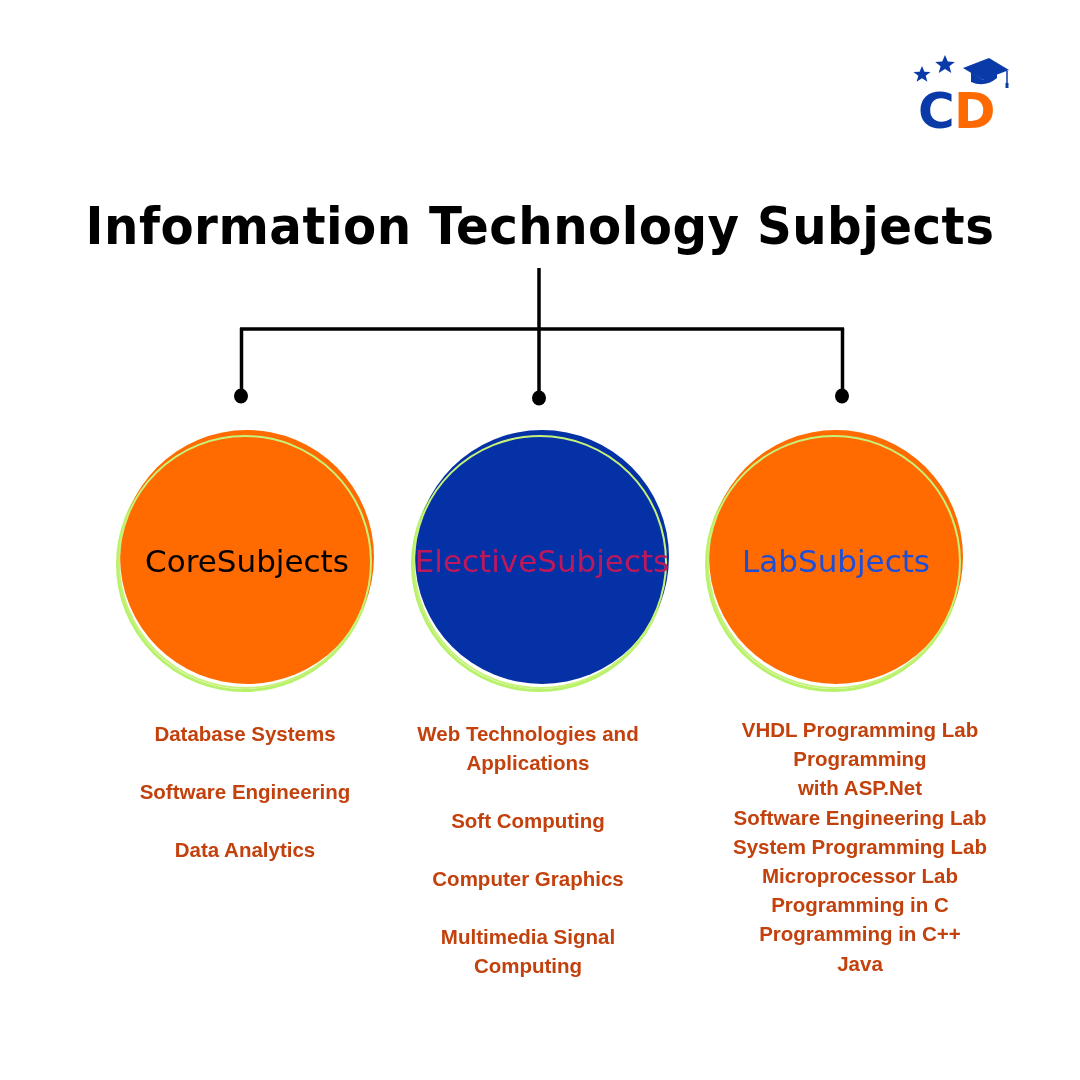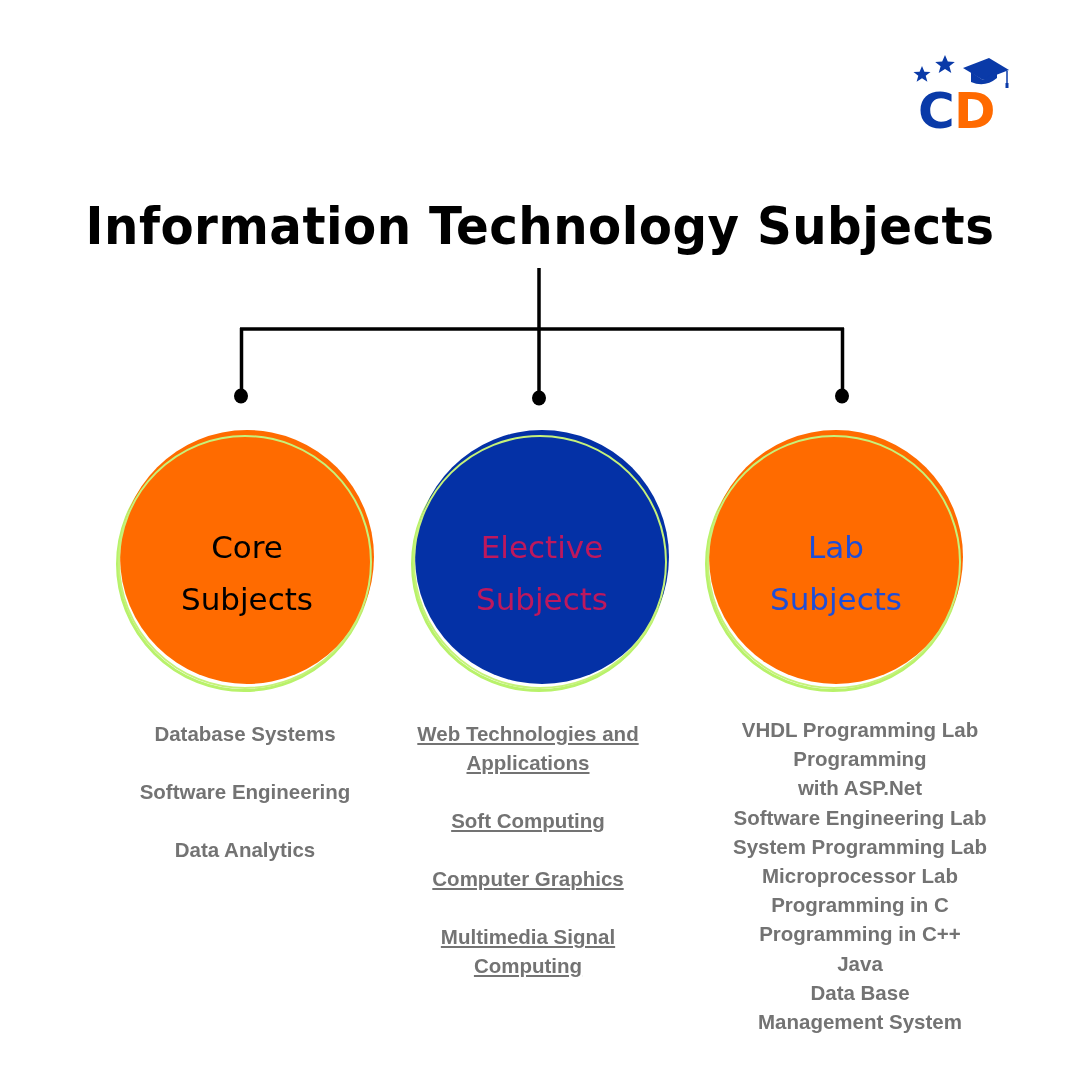--- a/index.html
+++ b/index.html
@@ -74,40 +74,40 @@
       top: 5px;
       width: 254px;
       height: 254px;
       border-radius: 50%;
       border: 2.5px solid #c6f27a;
       box-sizing: border-box;
     }
     .circle-label {
       position: absolute;
       left: 0;
-      top: 12px;
+      top: 0;
       width: 262px;
       height: 262px;
       display: flex;
       align-items: center;
       justify-content: center;
       text-align: center;
       font-family: "DejaVu Sans", sans-serif;
       font-size: 31px;
       line-height: 52px;
       font-weight: normal;
-      flex-direction: column;
+      flex-direction: row;
     }
     .circle-label span { display: block; }
     .list {
       position: absolute;
       text-align: center;
       font-family: "Liberation Sans", sans-serif;
       font-weight: bold;
-      color: #737373;
+      color: #c2410c;
       font-size: 20.5px;
     }
     .list .item {
       display: block;
     }
     .list.spaced .item { margin-bottom: 29px; line-height: 29px; }
     .list.tight .item { line-height: 29.2px; }
   </style>
 </head>
 <body>
@@ -172,32 +172,31 @@
       <span>Subjects</span>
     </div>
   </div>
 
   <div class="list spaced" style="left:120px; top:719px; width:250px;">
     <span class="item">Database Systems</span>
     <span class="item">Software Engineering</span>
     <span class="item">Data Analytics</span>
   </div>
 
-  <div class="list" style="left:398px; top:719px; width:260px; line-height:29px;text-decoration:underline;">
+  <div class="list" style="left:398px; top:719px; width:260px; line-height:29px;">
     <span class="item" style="margin-bottom:29px;">Web Technologies and Applications</span>
     <span class="item" style="margin-bottom:29px;">Soft Computing</span>
     <span class="item" style="margin-bottom:29px;">Computer Graphics</span>
     <span class="item" style="padding:0 30px;">Multimedia Signal Computing</span>
   </div>
 
   <div class="list tight" style="left:715px; top:715px; width:290px;">
     <span class="item">VHDL Programming Lab</span>
     <span class="item" style="padding:0 60px;">Programming with ASP.Net</span>
     <span class="item">Software Engineering Lab</span>
     <span class="item">System Programming Lab</span>
     <span class="item">Microprocessor Lab</span>
     <span class="item">Programming in C</span>
     <span class="item">Programming in C++</span>
     <span class="item">Java</span>
-    <span class="item" style="padding:0 30px;">Data Base Management System</span>
   </div>
 
 </div>
 
 </body></html>

